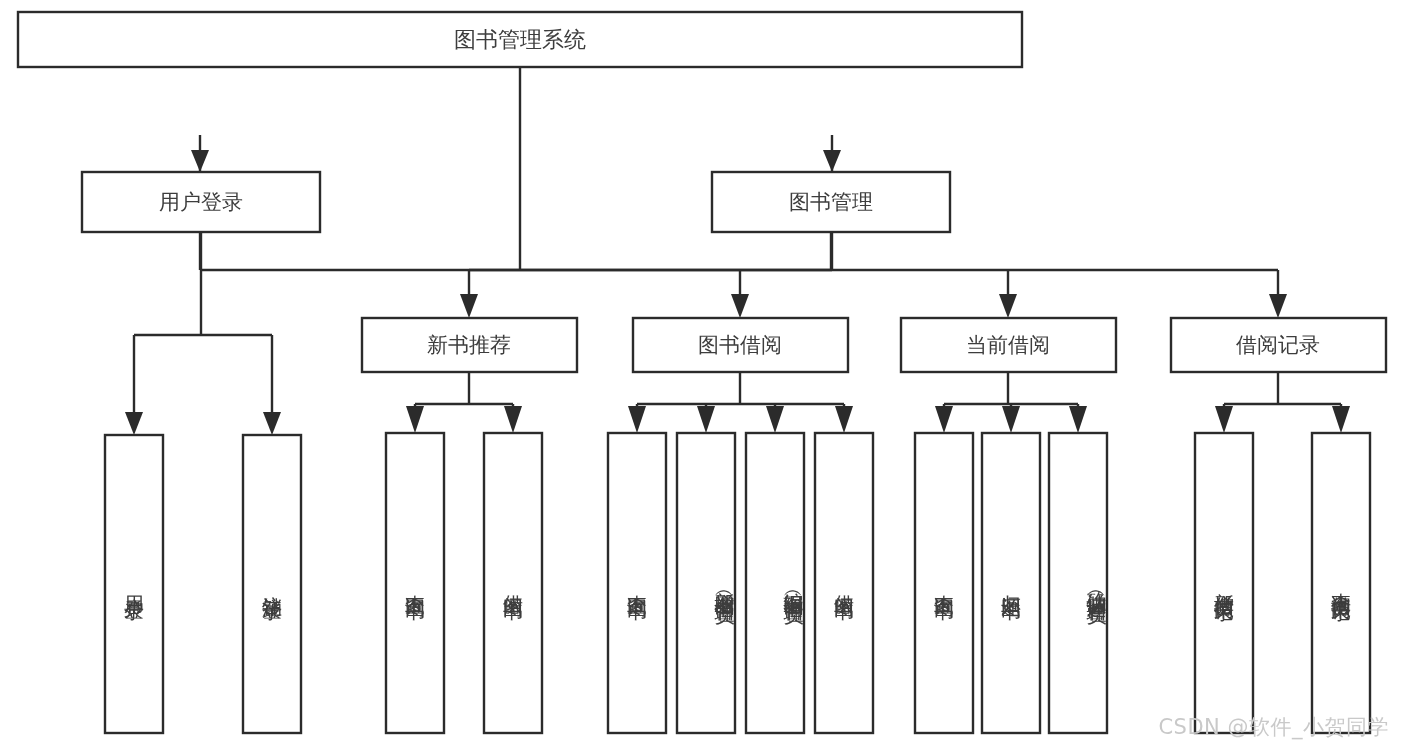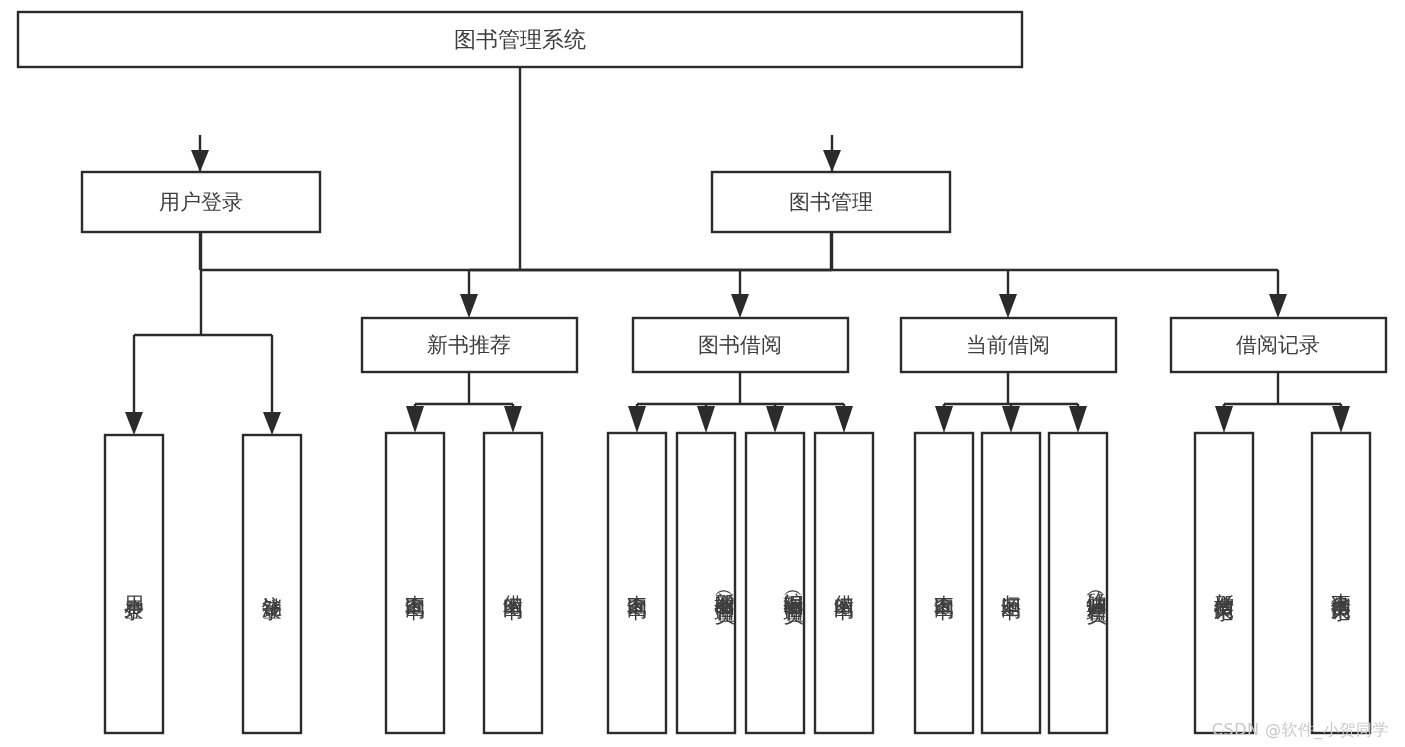--- a/index.html
+++ b/index.html
@@ -69,21 +69,21 @@
     pointer-events: none;
   }
   .vlabel.centered {
     align-items: center;
   }
   .watermark {
     position: absolute;
     right: 16px;
     bottom: 6px;
     font-family: "DejaVu Sans", "Liberation Sans", sans-serif;
-    font-size: 16px;
+    font-size: 21px;
     color: #c9c9c9;
     white-space: nowrap;
     letter-spacing: 0.5px;
   }
 </style>
 </head>
 <body>
 
 <div id="diagram-root">
 

